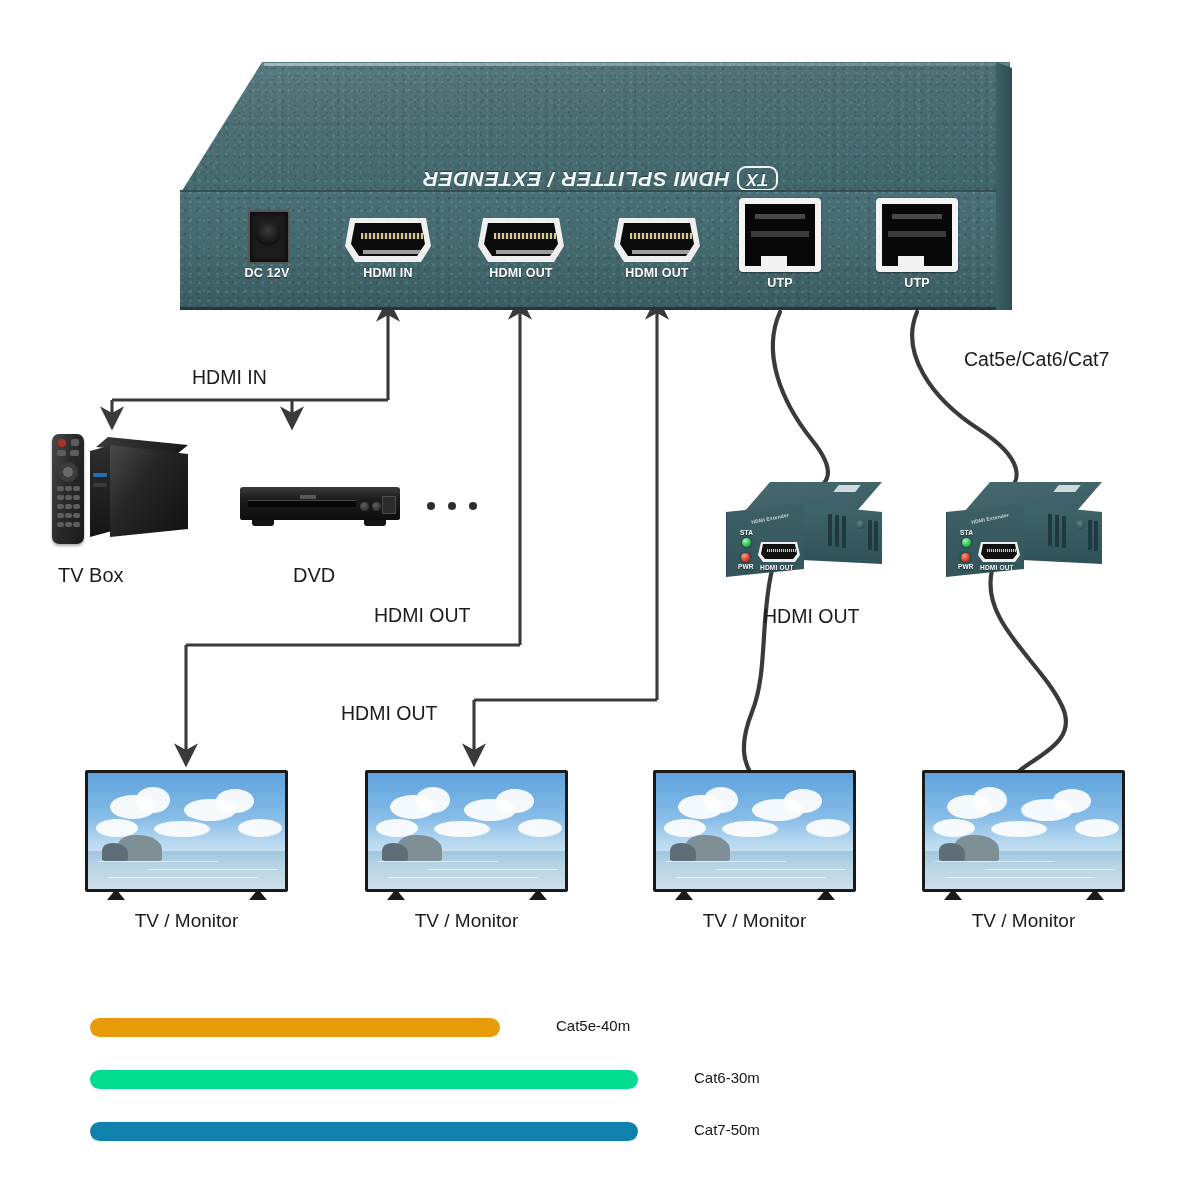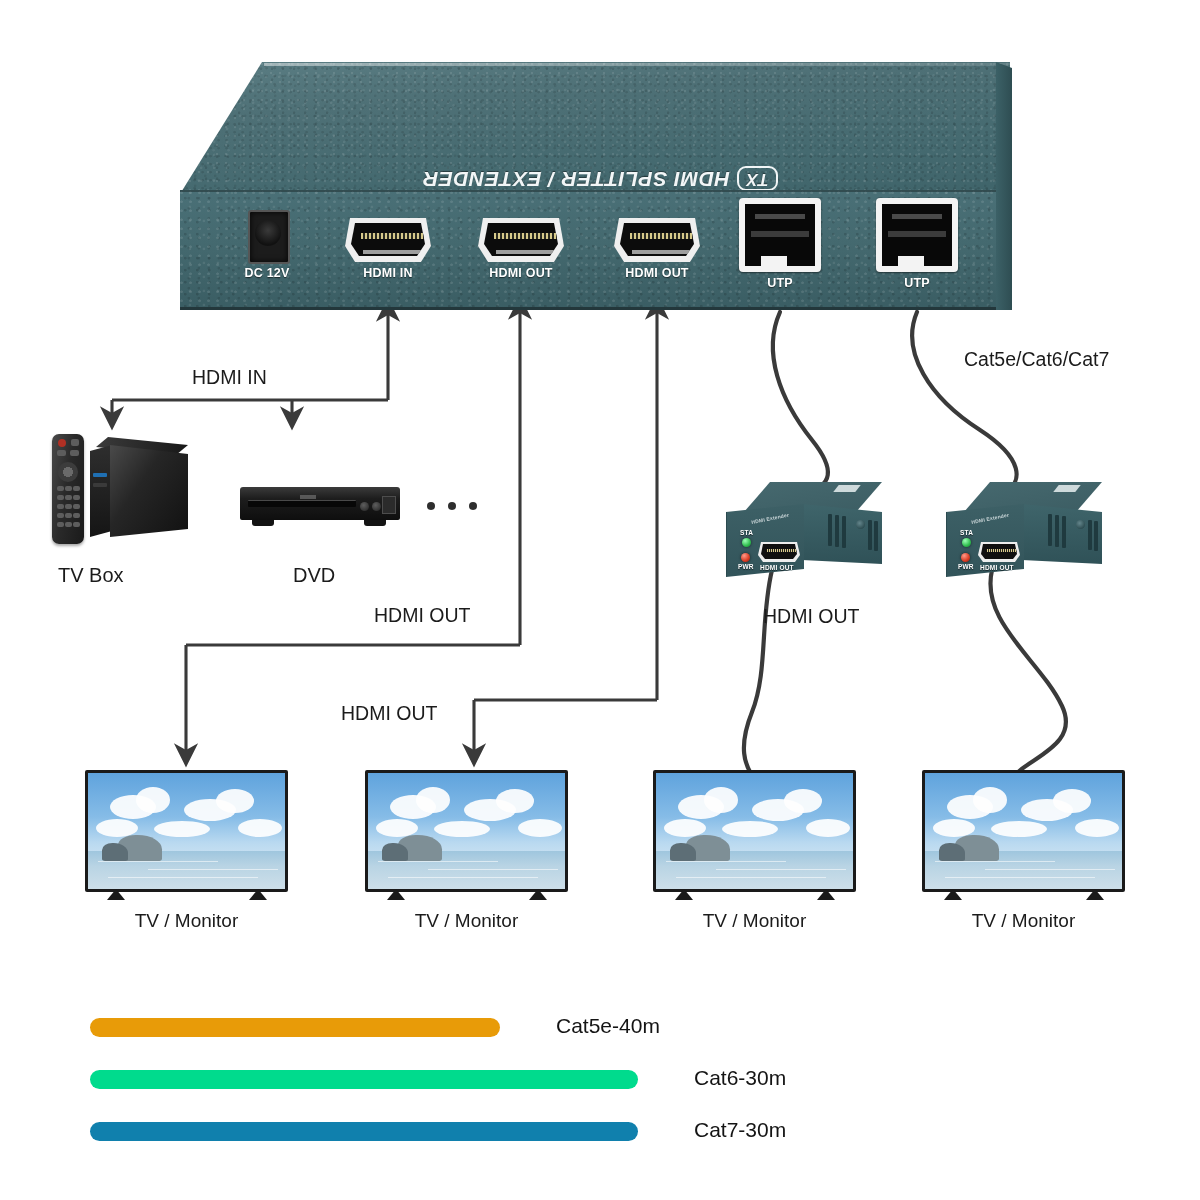--- a/index.html
+++ b/index.html
@@ -516,21 +516,21 @@
   
   #legend { left: 0; top: 1006px; width: 1200px; height: 160px; }
   .legend-row { position: absolute; height: 26px; }
   .legend-bar {
     position: absolute;
     height: 19px;
     border-radius: 10px;
   }
   .legend-text {
     position: absolute;
-    font-size: 21px;
+    font-size: 15px;
     color: #141414;
     white-space: nowrap;
     line-height: 19px;
   }
 </style>
 </head>
 <body>
 
 <div id="stage">
 
@@ -857,18 +857,18 @@
       <div class="legend-text" style="left:556px; top:-2px;">Cat5e-40m</div>
     </div>
 
     <div class="legend-row" style="left:0; top:64px;">
       <div class="legend-bar" id="bar-cat6" style="left: 90px; top: 0px; width: 548px; background: rgb(0, 219, 141);"></div>
       <div class="legend-text" style="left:694px; top:-2px;">Cat6-30m</div>
     </div>
 
     <div class="legend-row" style="left:0; top:116px;">
       <div class="legend-bar" id="bar-cat7" style="left: 90px; top: 0px; width: 548px; background: rgb(16, 128, 173);"></div>
-      <div class="legend-text" style="left:694px; top:-2px;">Cat7-30m</div>
+      <div class="legend-text" style="left:694px; top:-2px;">Cat7-50m</div>
     </div>
 
   </div>
 
 </div>
 
 </body></html>

